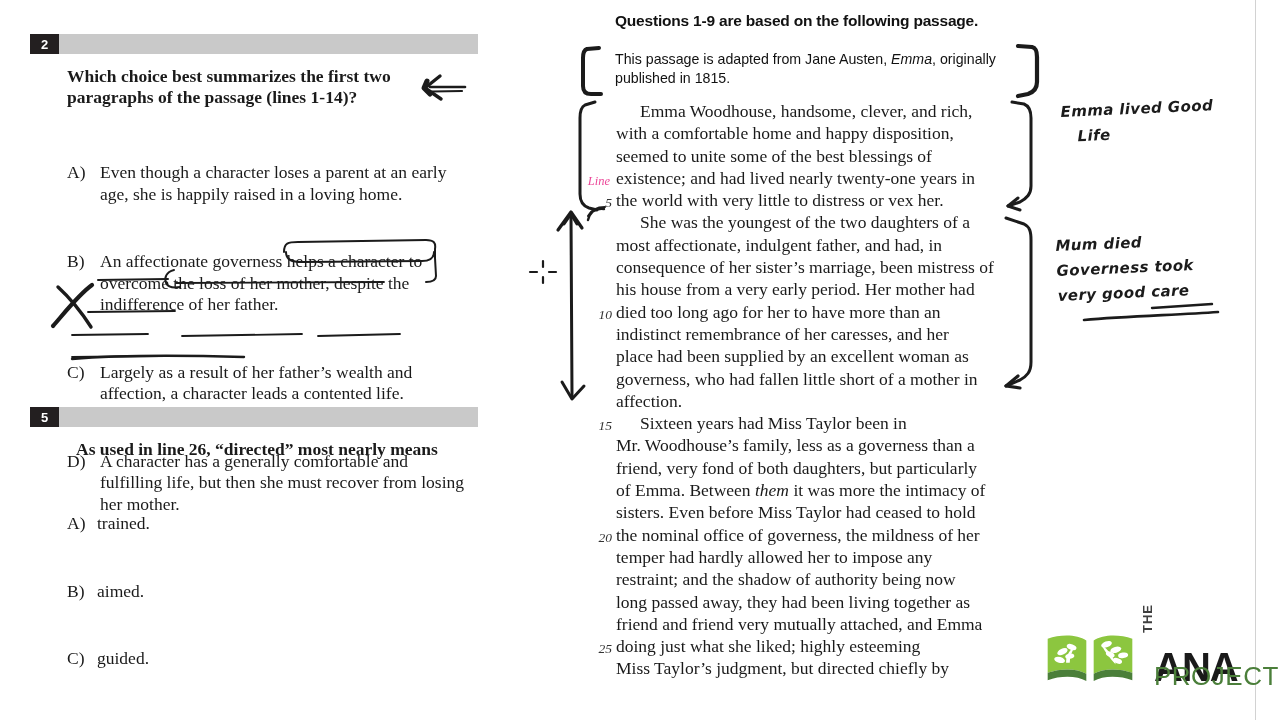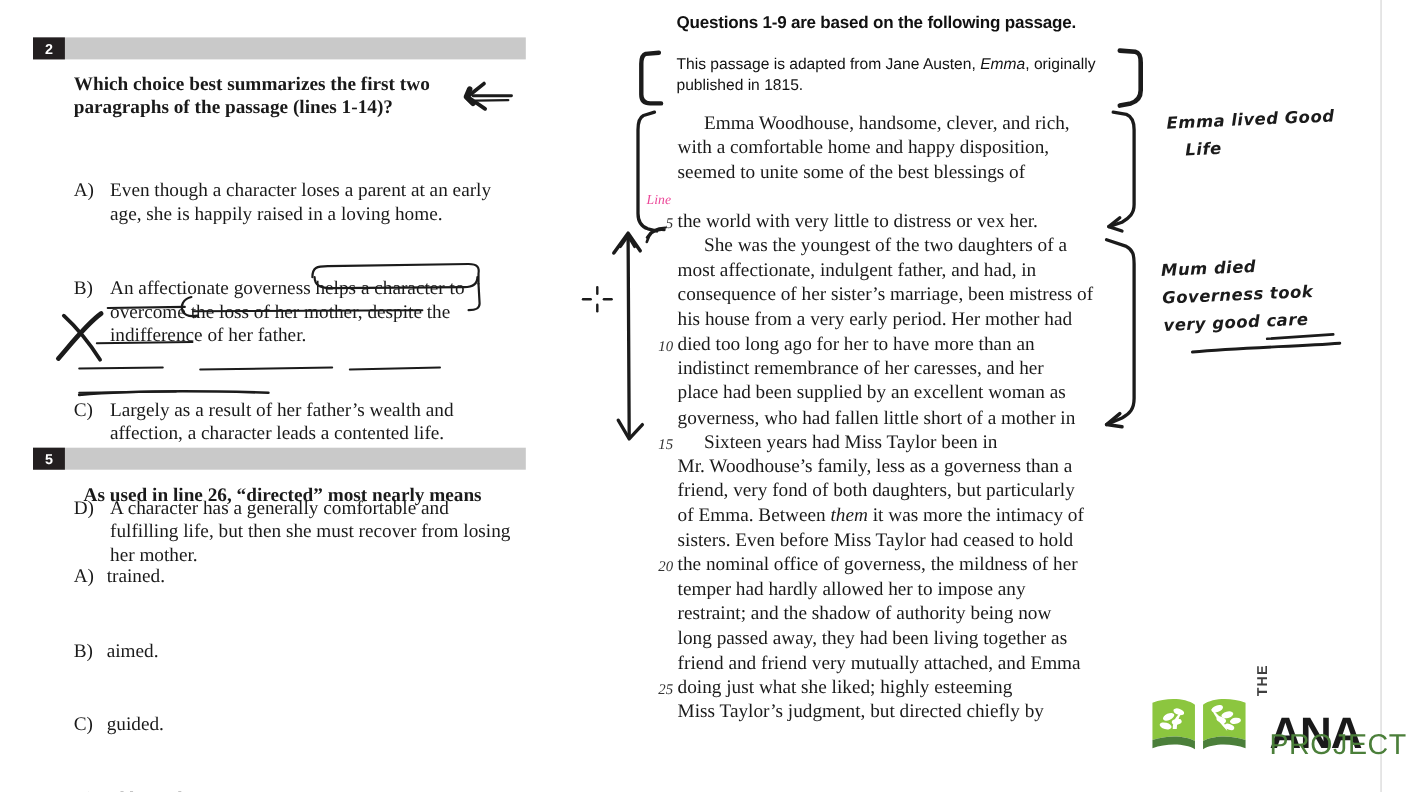--- a/index.html
+++ b/index.html
@@ -176,20 +176,21 @@
         <div class="pline">
           <span class="ln"></span>
           <span class="tx">with a comfortable home and happy disposition,</span>
         </div>
         <div class="pline">
           <span class="ln"></span>
           <span class="tx">seemed to unite some of the best blessings of</span>
         </div>
         <div class="pline">
           <span class="ln word">Line</span>
+          <span class="tx">existence; and had lived nearly twenty-one years in</span>
         </div>
         <div class="pline">
           <span class="ln">5</span>
           <span class="tx">the world with very little to distress or vex her.</span>
         </div>
         <div class="pline">
           <span class="ln"></span>
           <span class="tx indent">She was the youngest of the two daughters of a</span>
         </div>
         <div class="pline">
@@ -212,20 +213,24 @@
           <span class="ln"></span>
           <span class="tx">indistinct remembrance of her caresses, and her</span>
         </div>
         <div class="pline">
           <span class="ln"></span>
           <span class="tx">place had been supplied by an excellent woman as</span>
         </div>
         <div class="pline">
           <span class="ln"></span>
           <span class="tx">governess, who had fallen little short of a mother in</span>
+        </div>
+        <div class="pline">
+          <span class="ln"></span>
+          <span class="tx">affection.</span>
         </div>
         <div class="pline">
           <span class="ln">15</span>
           <span class="tx indent">Sixteen years had Miss Taylor been in</span>
         </div>
         <div class="pline">
           <span class="ln"></span>
           <span class="tx">Mr. Woodhouse’s family, less as a governess than a</span>
         </div>
         <div class="pline">

